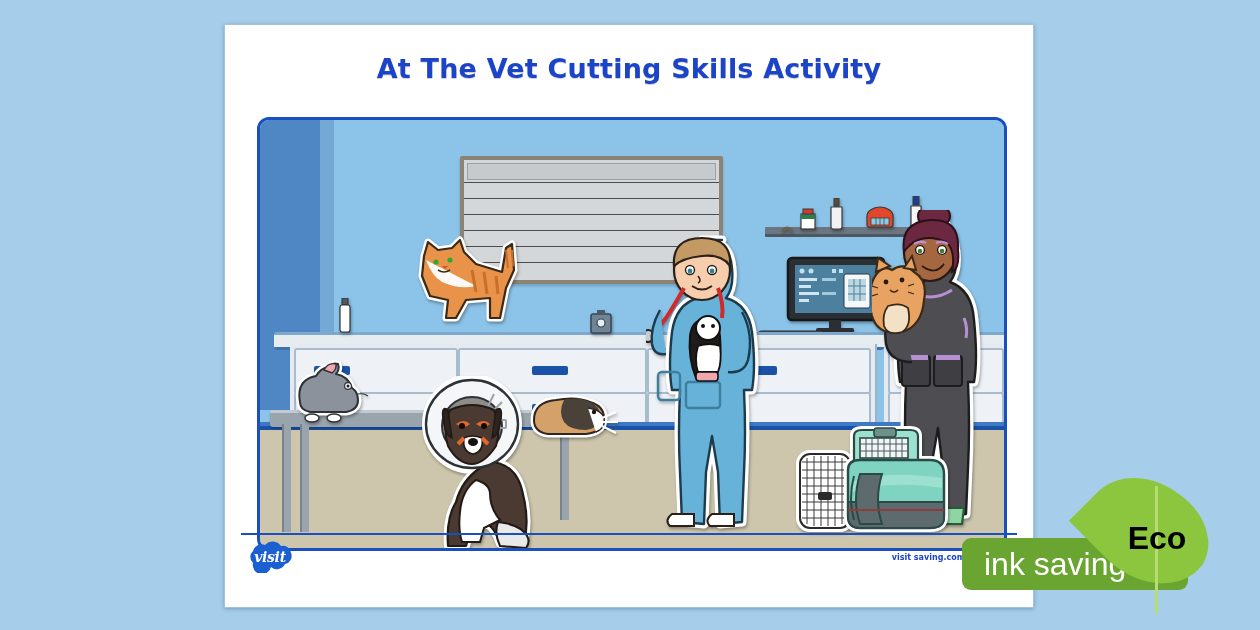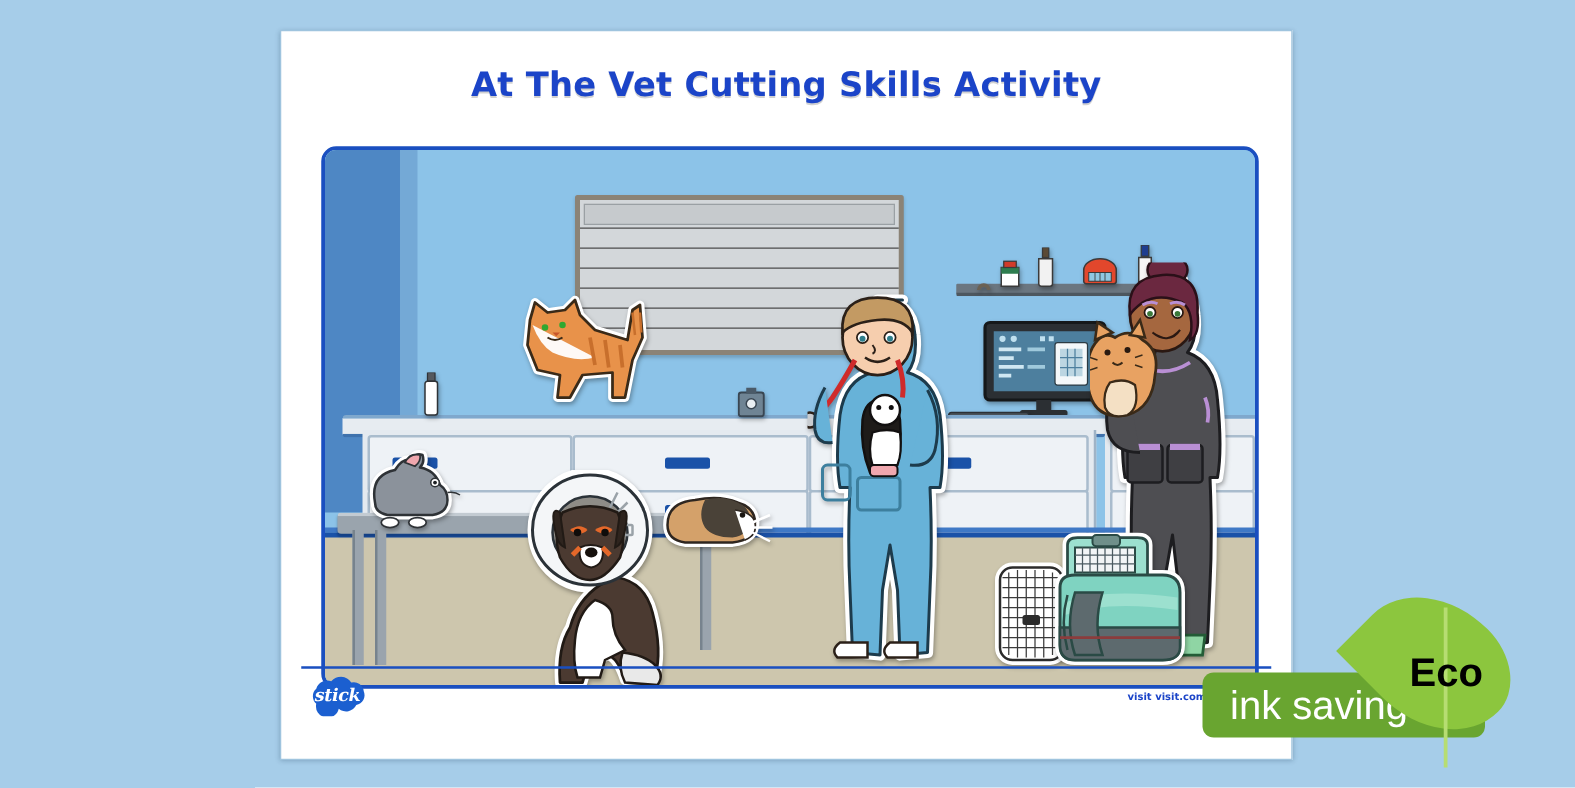--- a/index.html
+++ b/index.html
@@ -494,24 +494,24 @@
       </div>
 
     </div>
 
     <div class="page-rule"></div>
 
     <div class="twinkl">
       <svg width="58" height="32" viewBox="0 0 58 32" style="position:absolute;left:0;top:0;">
         <path d="M12 22 a8 8 0 0 1 0 -12 a9 9 0 0 1 12 -6 a10 10 0 0 1 16 1 a8 8 0 0 1 10 7 a8 8 0 0 1 -6 11 a9 9 0 0 1 -14 3 a9 9 0 0 1 -18 -4 Z" fill="#1b5fd0"></path>
       </svg>
-      <div class="twinkl-text">stick</div>
+      <div class="twinkl-text">visit</div>
     </div>
 
-    <div class="visit">visit visit.com</div>
+    <div class="visit">visit saving.com</div>
   </div>
 
   <div class="eco">
     <div class="eco-bar"></div>
     <div class="eco-bar-label">ink saving</div>
     <div class="leaf">
       <div class="leaf-body"></div>
       <div class="leaf-stem"></div>
       <div class="eco-leaf-label">Eco</div>
     </div>

